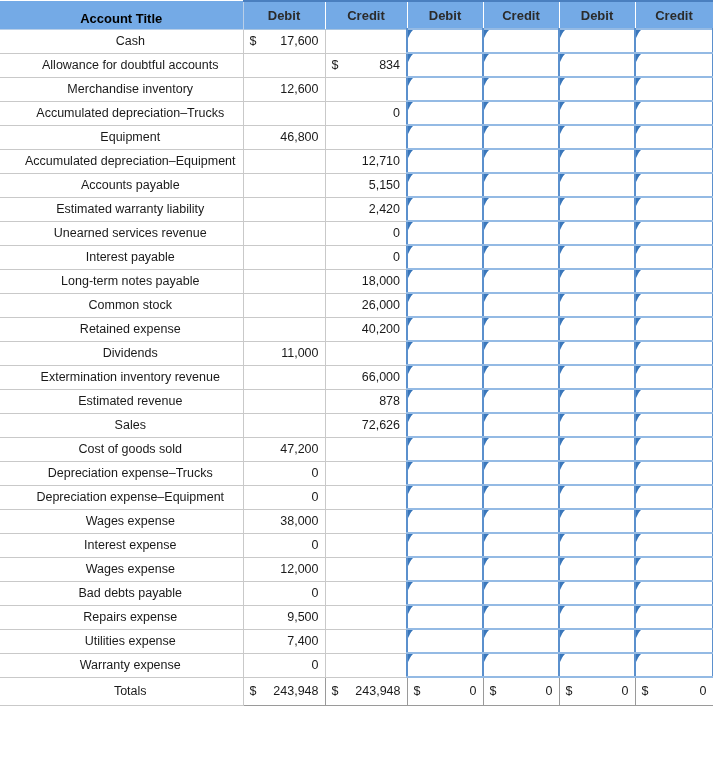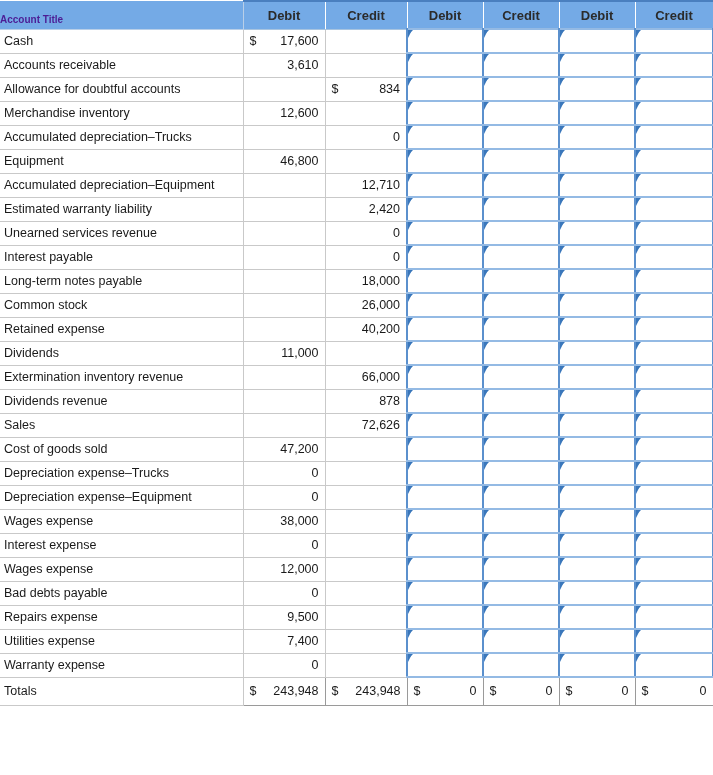--- a/index.html
+++ b/index.html
@@ -37,25 +37,25 @@
   col.c-entry-last { width: 78px; }
 
   
   tr.hdr { height: 28px; }
 
   th.hdr-title {
     background: #74aae6;
     border: 1px solid #b9cfe8;
     border-top: none;
     border-left: none;
-    text-align: left;
+    text-align: center;
     vertical-align: bottom;
     font-weight: bold;
-    font-size: 10px;
-    color: #4c1d95;
+    font-size: 13px;
+    color: #000000;
     padding: 0 0 3px 0;
     position: relative;
     overflow: hidden;
   }
   
   th.hdr-title .clip {
     display: block;
     margin-top: -11px;
     line-height: 1.05;
   }
@@ -86,22 +86,22 @@
     color: #2b2b2b;
     padding: 0;
   }
 
   
   tr.row { height: 24px; }
 
   td.title {
     border: 1px solid #c9c9c9;
     border-left: none;
-    padding: 0 0 0 4px;
-    text-align: left;
+    padding: 0 0 0 18px;
+    text-align: center;
     vertical-align: middle;
     white-space: nowrap;
     overflow: hidden;
     background: #ffffff;
     font-size: 12.5px;
   }
 
   td.num {
     border: 1px solid #c9c9c9;
     padding: 0 6px 0 4px;
@@ -209,37 +209,20 @@
             <span class="marker"></span>
           </td>
           <td class="entry">
             <span class="marker"></span>
           </td>
           <td class="entry">
             <span class="marker"></span>
           </td>
         </tr>
         <tr class="row">
-          <td class="title">Accounts receivable</td>
-          <td class="num"><span class="cur"></span><span>3,610</span></td>
-          <td class="num"><span class="cur"></span><span></span></td>
-          <td class="entry">
-            <span class="marker"></span>
-          </td>
-          <td class="entry">
-            <span class="marker"></span>
-          </td>
-          <td class="entry">
-            <span class="marker"></span>
-          </td>
-          <td class="entry">
-            <span class="marker"></span>
-          </td>
-        </tr>
-        <tr class="row">
           <td class="title">Allowance for doubtful accounts</td>
           <td class="num"><span class="cur"></span><span></span></td>
           <td class="num"><span class="cur">$</span><span>834</span></td>
           <td class="entry">
             <span class="marker"></span>
           </td>
           <td class="entry">
             <span class="marker"></span>
           </td>
           <td class="entry">
@@ -311,20 +294,37 @@
             <span class="marker"></span>
           </td>
           <td class="entry">
             <span class="marker"></span>
           </td>
           <td class="entry">
             <span class="marker"></span>
           </td>
         </tr>
         <tr class="row">
+          <td class="title">Accounts payable</td>
+          <td class="num"><span class="cur"></span><span></span></td>
+          <td class="num"><span class="cur"></span><span>5,150</span></td>
+          <td class="entry">
+            <span class="marker"></span>
+          </td>
+          <td class="entry">
+            <span class="marker"></span>
+          </td>
+          <td class="entry">
+            <span class="marker"></span>
+          </td>
+          <td class="entry">
+            <span class="marker"></span>
+          </td>
+        </tr>
+        <tr class="row">
           <td class="title">Estimated warranty liability</td>
           <td class="num"><span class="cur"></span><span></span></td>
           <td class="num"><span class="cur"></span><span>2,420</span></td>
           <td class="entry">
             <span class="marker"></span>
           </td>
           <td class="entry">
             <span class="marker"></span>
           </td>
           <td class="entry">
@@ -447,21 +447,21 @@
             <span class="marker"></span>
           </td>
           <td class="entry">
             <span class="marker"></span>
           </td>
           <td class="entry">
             <span class="marker"></span>
           </td>
         </tr>
         <tr class="row">
-          <td class="title">Dividends revenue</td>
+          <td class="title">Estimated revenue</td>
           <td class="num"><span class="cur"></span><span></span></td>
           <td class="num"><span class="cur"></span><span>878</span></td>
           <td class="entry">
             <span class="marker"></span>
           </td>
           <td class="entry">
             <span class="marker"></span>
           </td>
           <td class="entry">
             <span class="marker"></span>

